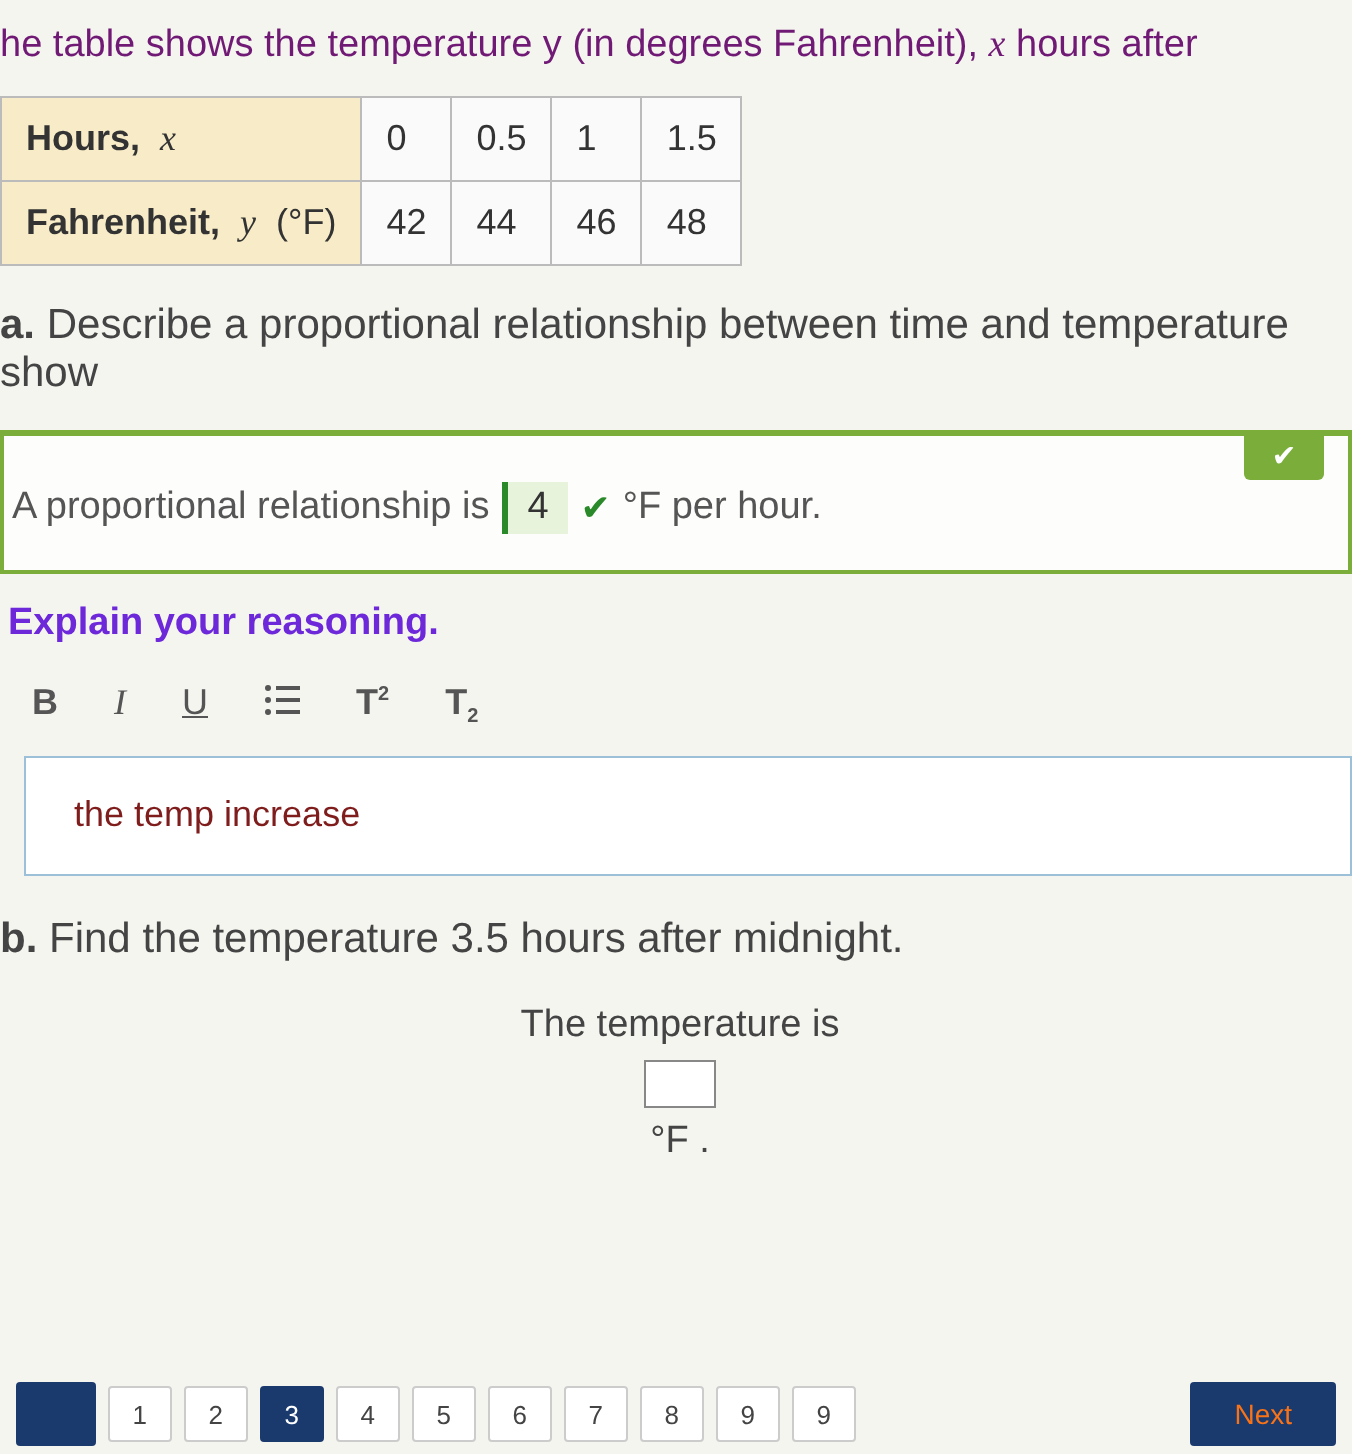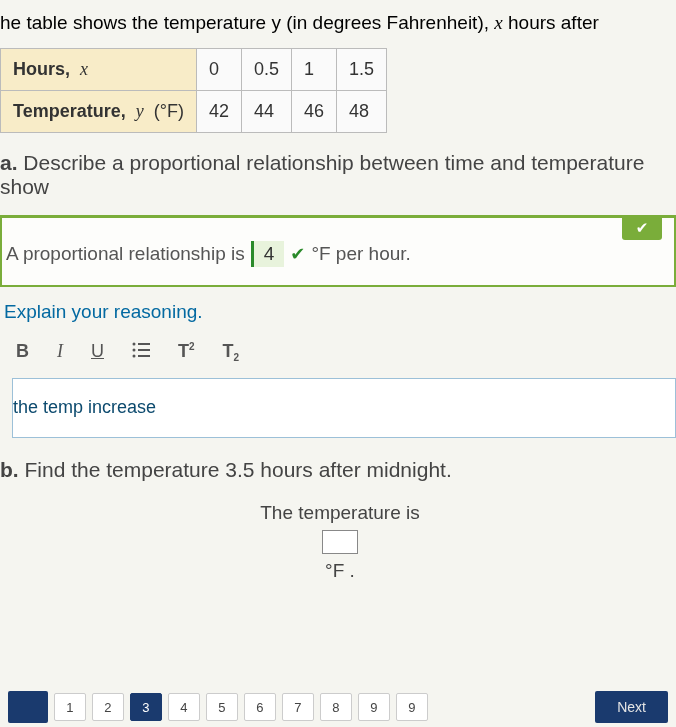--- a/index.html
+++ b/index.html
@@ -7,21 +7,21 @@
       font-family: Arial, sans-serif;
       background: #f5f5f0;
       width: 676px;
       height: 727px;
       overflow: hidden;
       color: #333;
     }
     .content { padding: 8px 0 0 0; }
     .intro-text {
       font-size: 19px;
-      color: #000000;
+      color: #701a75;
       padding: 4px 0 14px 0;
     }
     .var-italic { font-style: italic; font-family: 'Times New Roman', serif; }
     
     table.data-table {
       border-collapse: collapse;
       margin-bottom: 18px;
     }
     table.data-table td, table.data-table th {
       border: 1px solid #bbb;
@@ -75,22 +75,23 @@
     .answer-input-correct {
       background: #e8f3dc;
       padding: 2px 10px;
       color: #333;
       border-left: 3px solid #2a8a2a;
     }
     .check-mark { color: #2a8a2a; font-size: 18px; }
     
     .subprompt {
       font-size: 19px;
-      color: #0369a1;
+      color: #6d28d9;
       margin: 6px 0 10px 4px;
+      font-weight: bold;
     }
     
     .editor-toolbar {
       display: flex;
       gap: 28px;
       padding: 8px 16px;
       font-size: 18px;
       color: #555;
     }
     .editor-toolbar span { cursor: pointer; }
@@ -99,24 +100,24 @@
     .tb-underline { text-decoration: underline; }
     .tb-list svg { width: 18px; height: 18px; }
     .tb-sup, .tb-sub { font-weight: bold; position: relative; }
     .tb-sup::after { content: "2"; font-size: 10px; position: relative; top: -7px; }
     .tb-sub::after { content: "2"; font-size: 10px; position: relative; top: 4px; }
     
     .editor-area {
       border: 1px solid #9cc0d8;
       background: #fff;
       margin: 6px 0 20px 12px;
-      padding: 18px 0;
+      padding: 18px 24px;
       min-height: 60px;
       font-size: 18px;
-      color: #0c4a6e;
+      color: #7f1d1d;
     }
     
     .temp-answer {
       font-size: 19px;
       color: #444;
       margin: 20px 0 14px 4px;
       display: flex;
       align-items: center;
       gap: 6px;
       flex-direction: column;
@@ -157,21 +158,21 @@
       color: #444;
       border-radius: 2px;
     }
     .nav-page.active {
       background: #1a3a6e;
       color: #fff;
       border-color: #1a3a6e;
     }
     .nav-next {
       background: #1a3a6e;
-      color: #e5e5e5;
+      color: #f97316;
       padding: 8px 22px;
       font-size: 14px;
       border-radius: 2px;
       margin-left: auto;
     }
   </style>
 </head>
 <body>
 
 <div class="content">
@@ -186,21 +187,21 @@
         <b>Hours,</b>
         &nbsp;<span class="var-italic">x</span>
       </th>
       <td>0</td>
       <td>0.5</td>
       <td>1</td>
       <td>1.5</td>
     </tr>
     <tr>
       <th>
-        <b>Temperature,</b>
+        <b>Fahrenheit,</b>
         &nbsp;<span class="var-italic">y</span>
         &nbsp;<span>(°F)</span>
       </th>
       <td>42</td>
       <td>44</td>
       <td>46</td>
       <td>48</td>
     </tr>
   </tbody>
     </table>

